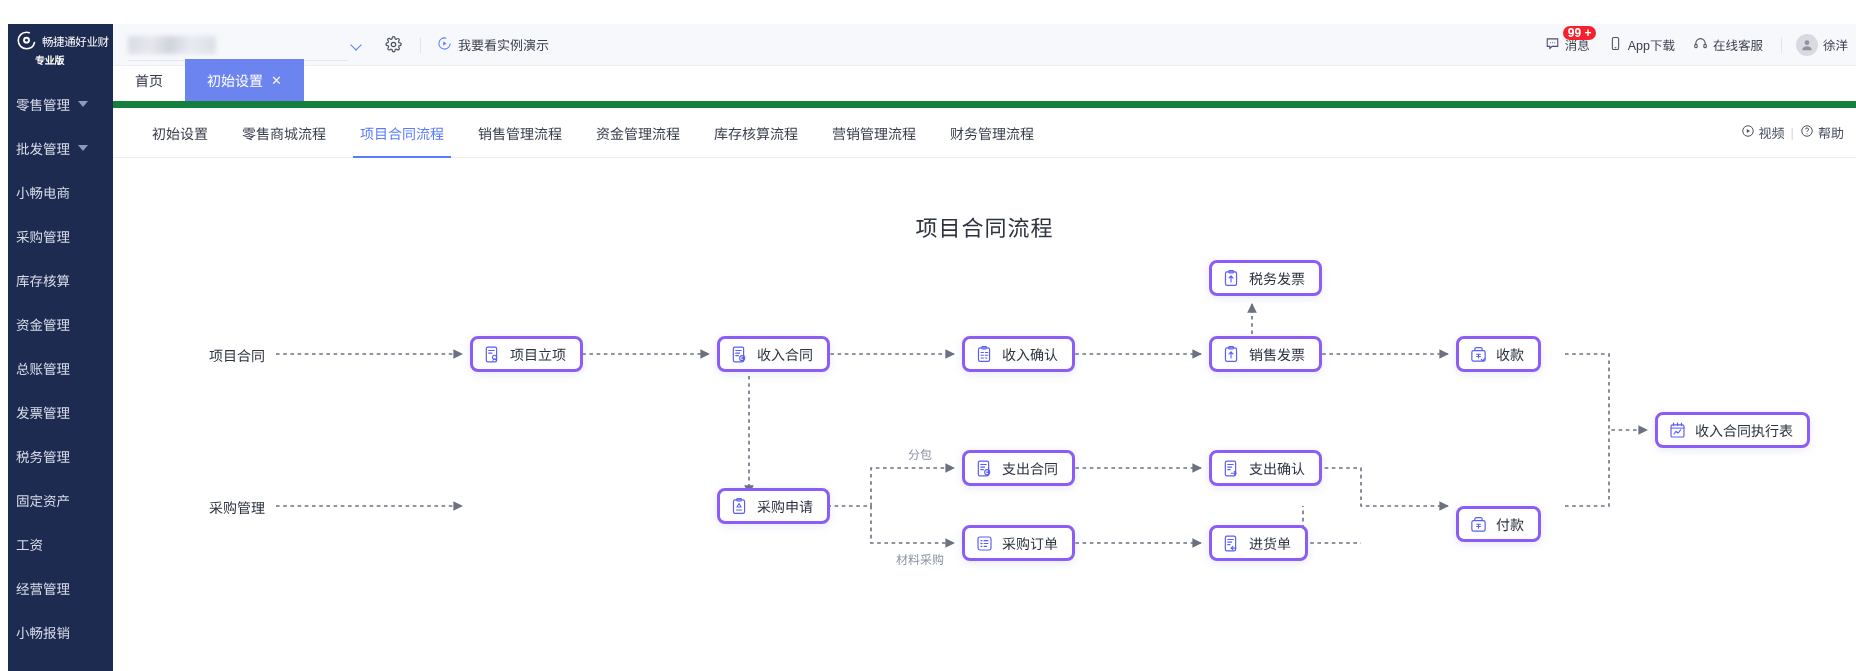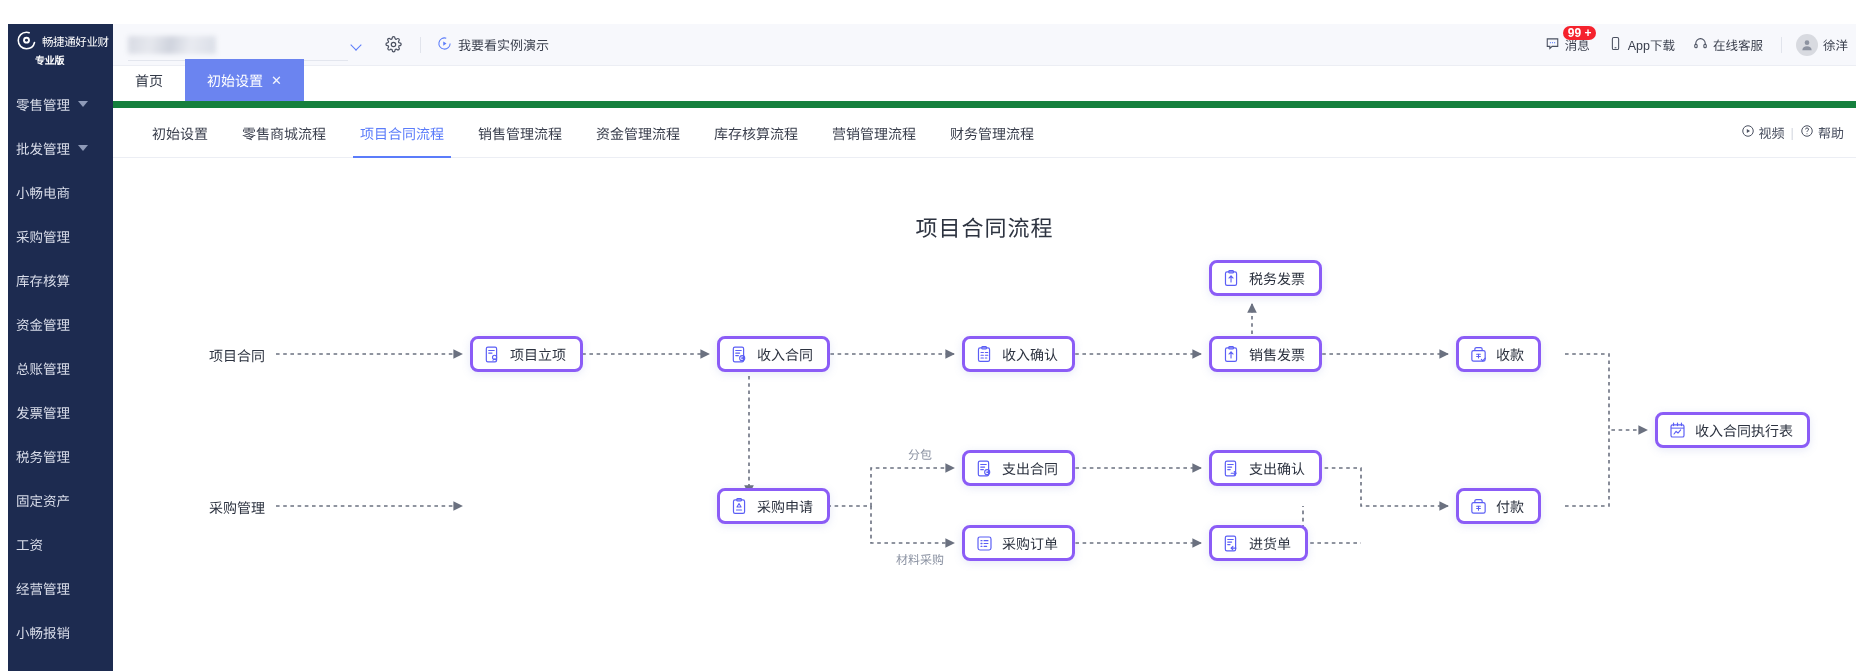--- a/index.html
+++ b/index.html
@@ -498,21 +498,21 @@
         <div class="node" style="left: 1096px; top: 367px;">
           <span style="display: flex; align-items: center;">
             <svg class="ic" width="19" height="19" viewBox="0 0 24 24" fill="none">
               <rect x="4.2" y="2.8" width="13" height="18.4" rx="2" stroke="#5b5ef5" stroke-width="1.5"></rect>
               <path d="M7.2 7h7M7.2 10.2h5M7.2 13.4h3" stroke="#5b5ef5" stroke-width="1.4" stroke-linecap="round"></path>
               <path d="M17.6 17.8h-6M13.8 15.6l-2.4 2.2 2.4 2.2" stroke="#5b5ef5" stroke-width="1.4" stroke-linecap="round" stroke-linejoin="round"></path>
             </svg>
           </span>
           <span>进货单</span>
         </div>
-        <div class="node" style="left: 1343px; top: 330px;">
+        <div class="node" style="left: 1343px; top: 348px;">
           <span style="display: flex; align-items: center;">
             <svg class="ic" width="19" height="19" viewBox="0 0 24 24" fill="none">
               <rect x="3.6" y="7" width="16.8" height="13.4" rx="2.2" stroke="#5b5ef5" stroke-width="1.5"></rect>
               <path d="M7.4 7V5.2a2 2 0 0 1 2-2h5.2a2 2 0 0 1 2 2V7" stroke="#5b5ef5" stroke-width="1.5"></path>
               <path d="M9.6 11.8h4.8M9.6 14.4h4.8M12 11.4v5.2" stroke="#5b5ef5" stroke-width="1.3" stroke-linecap="round"></path>
             </svg>
           </span>
           <span>付款</span>
         </div>
       </div>

